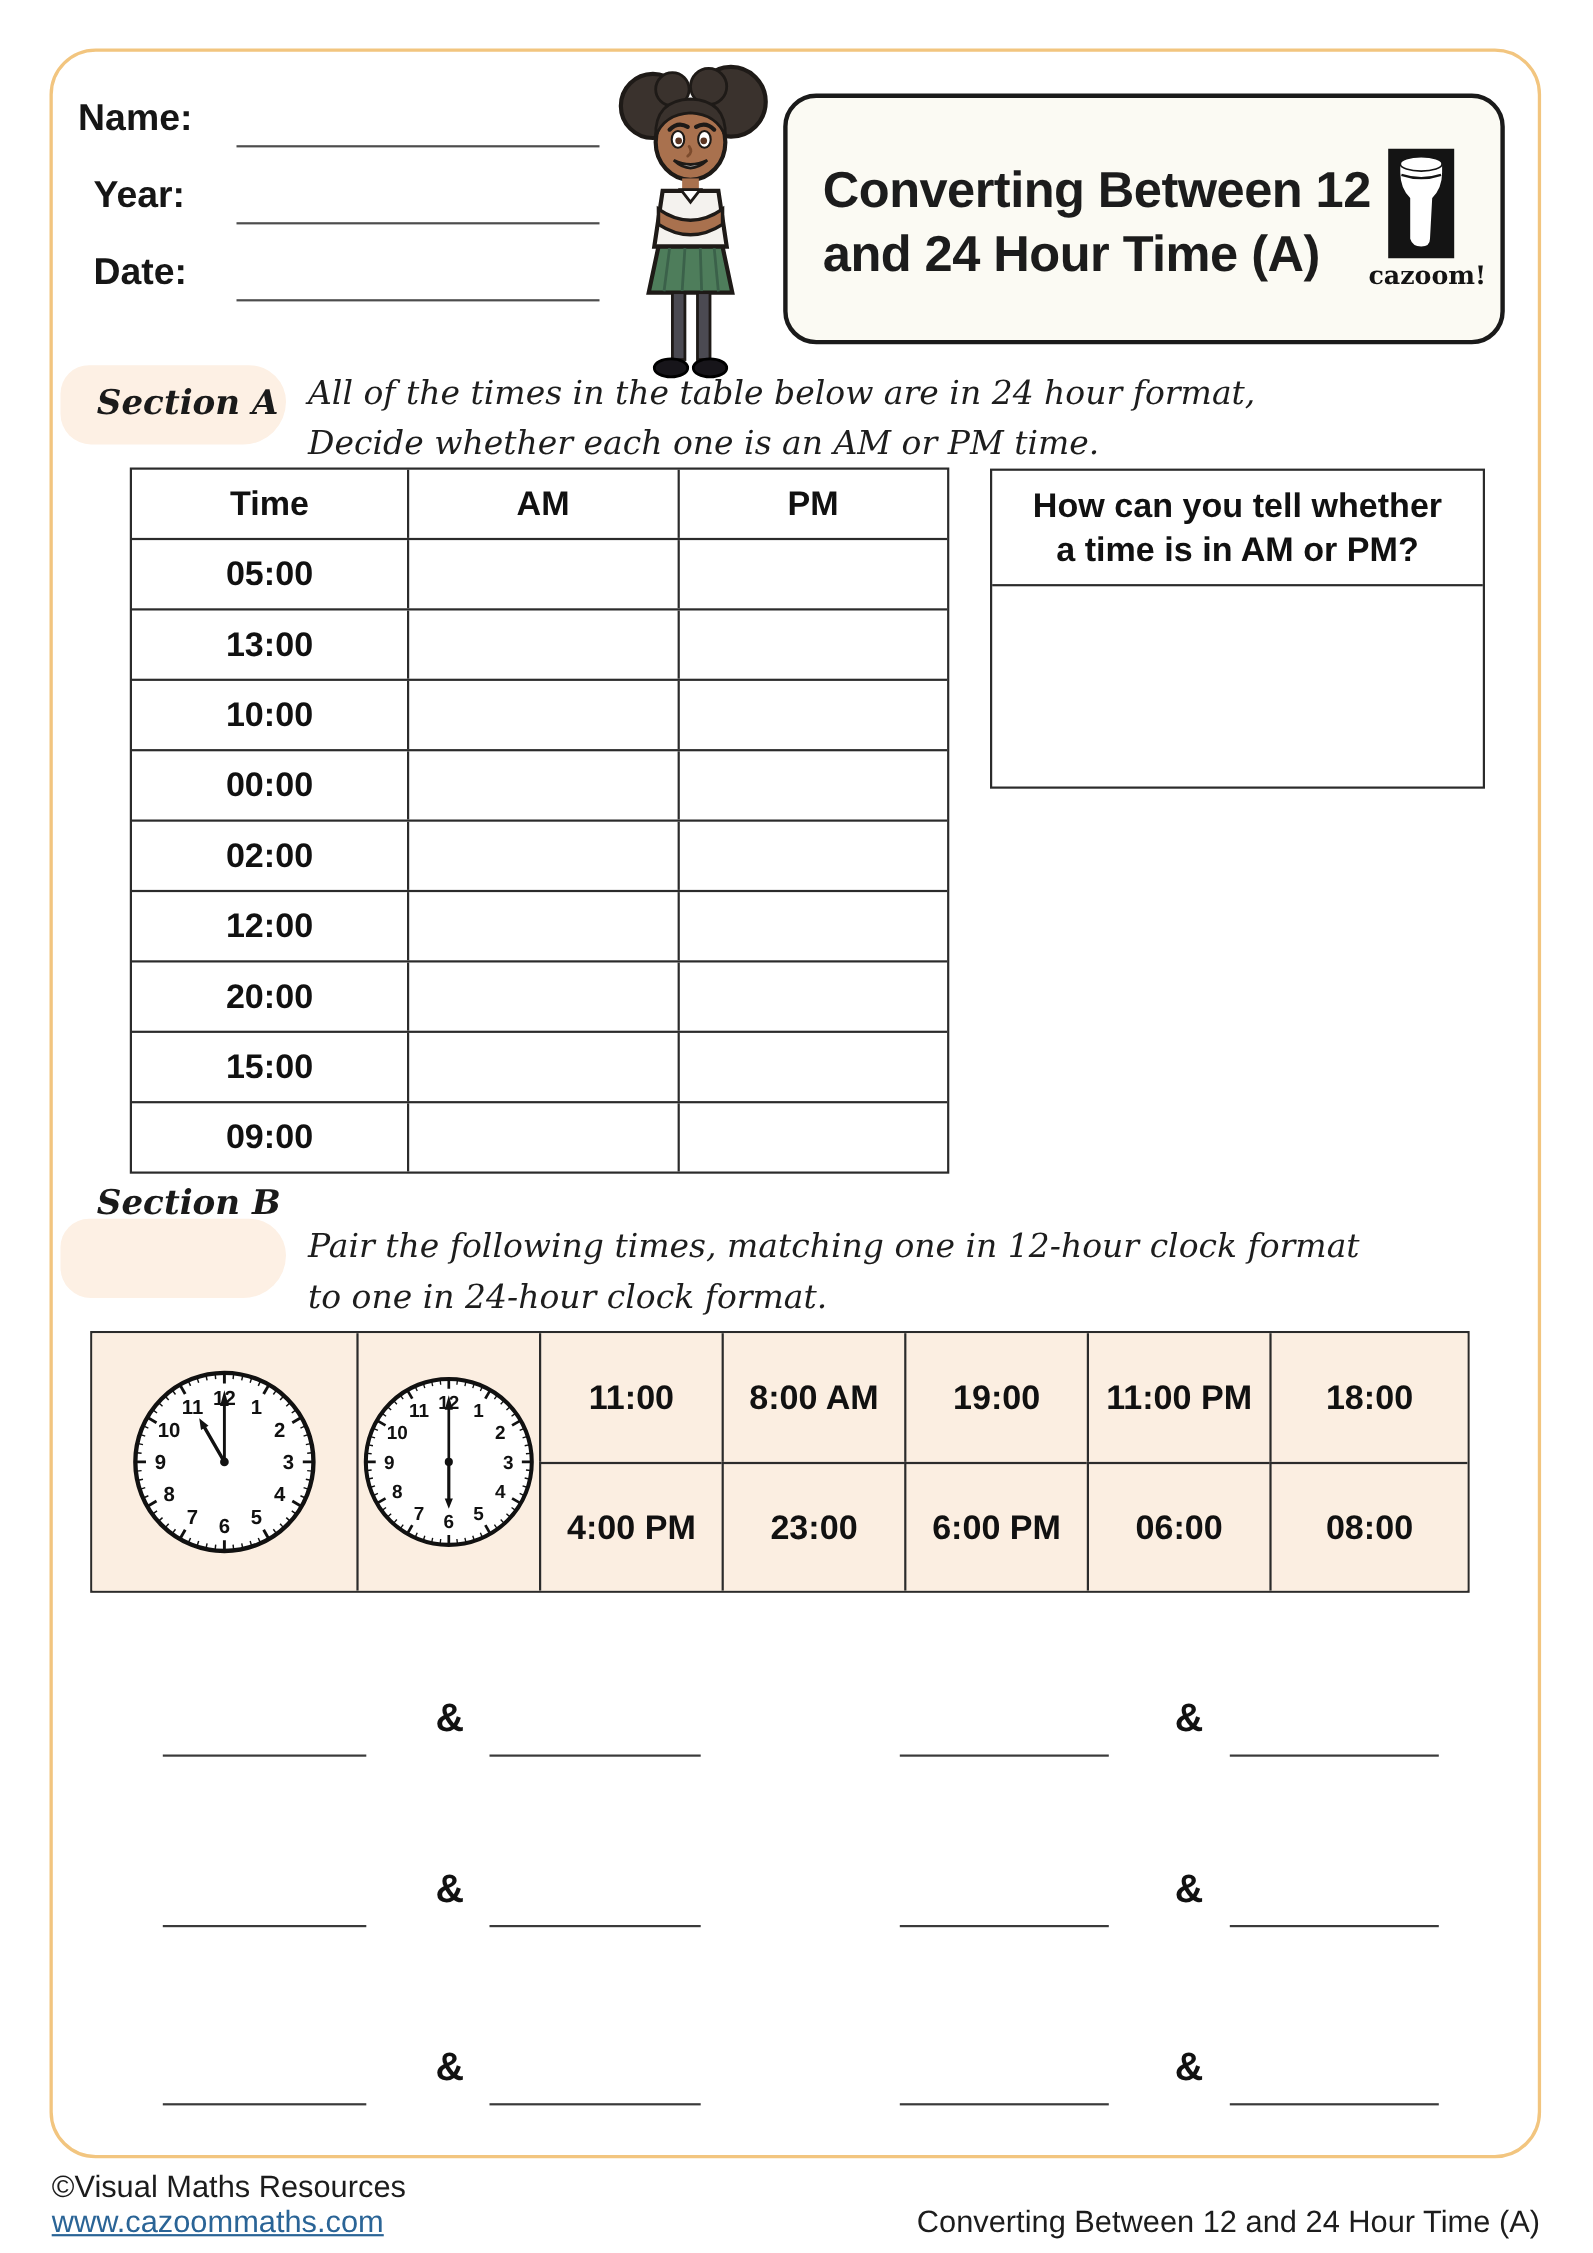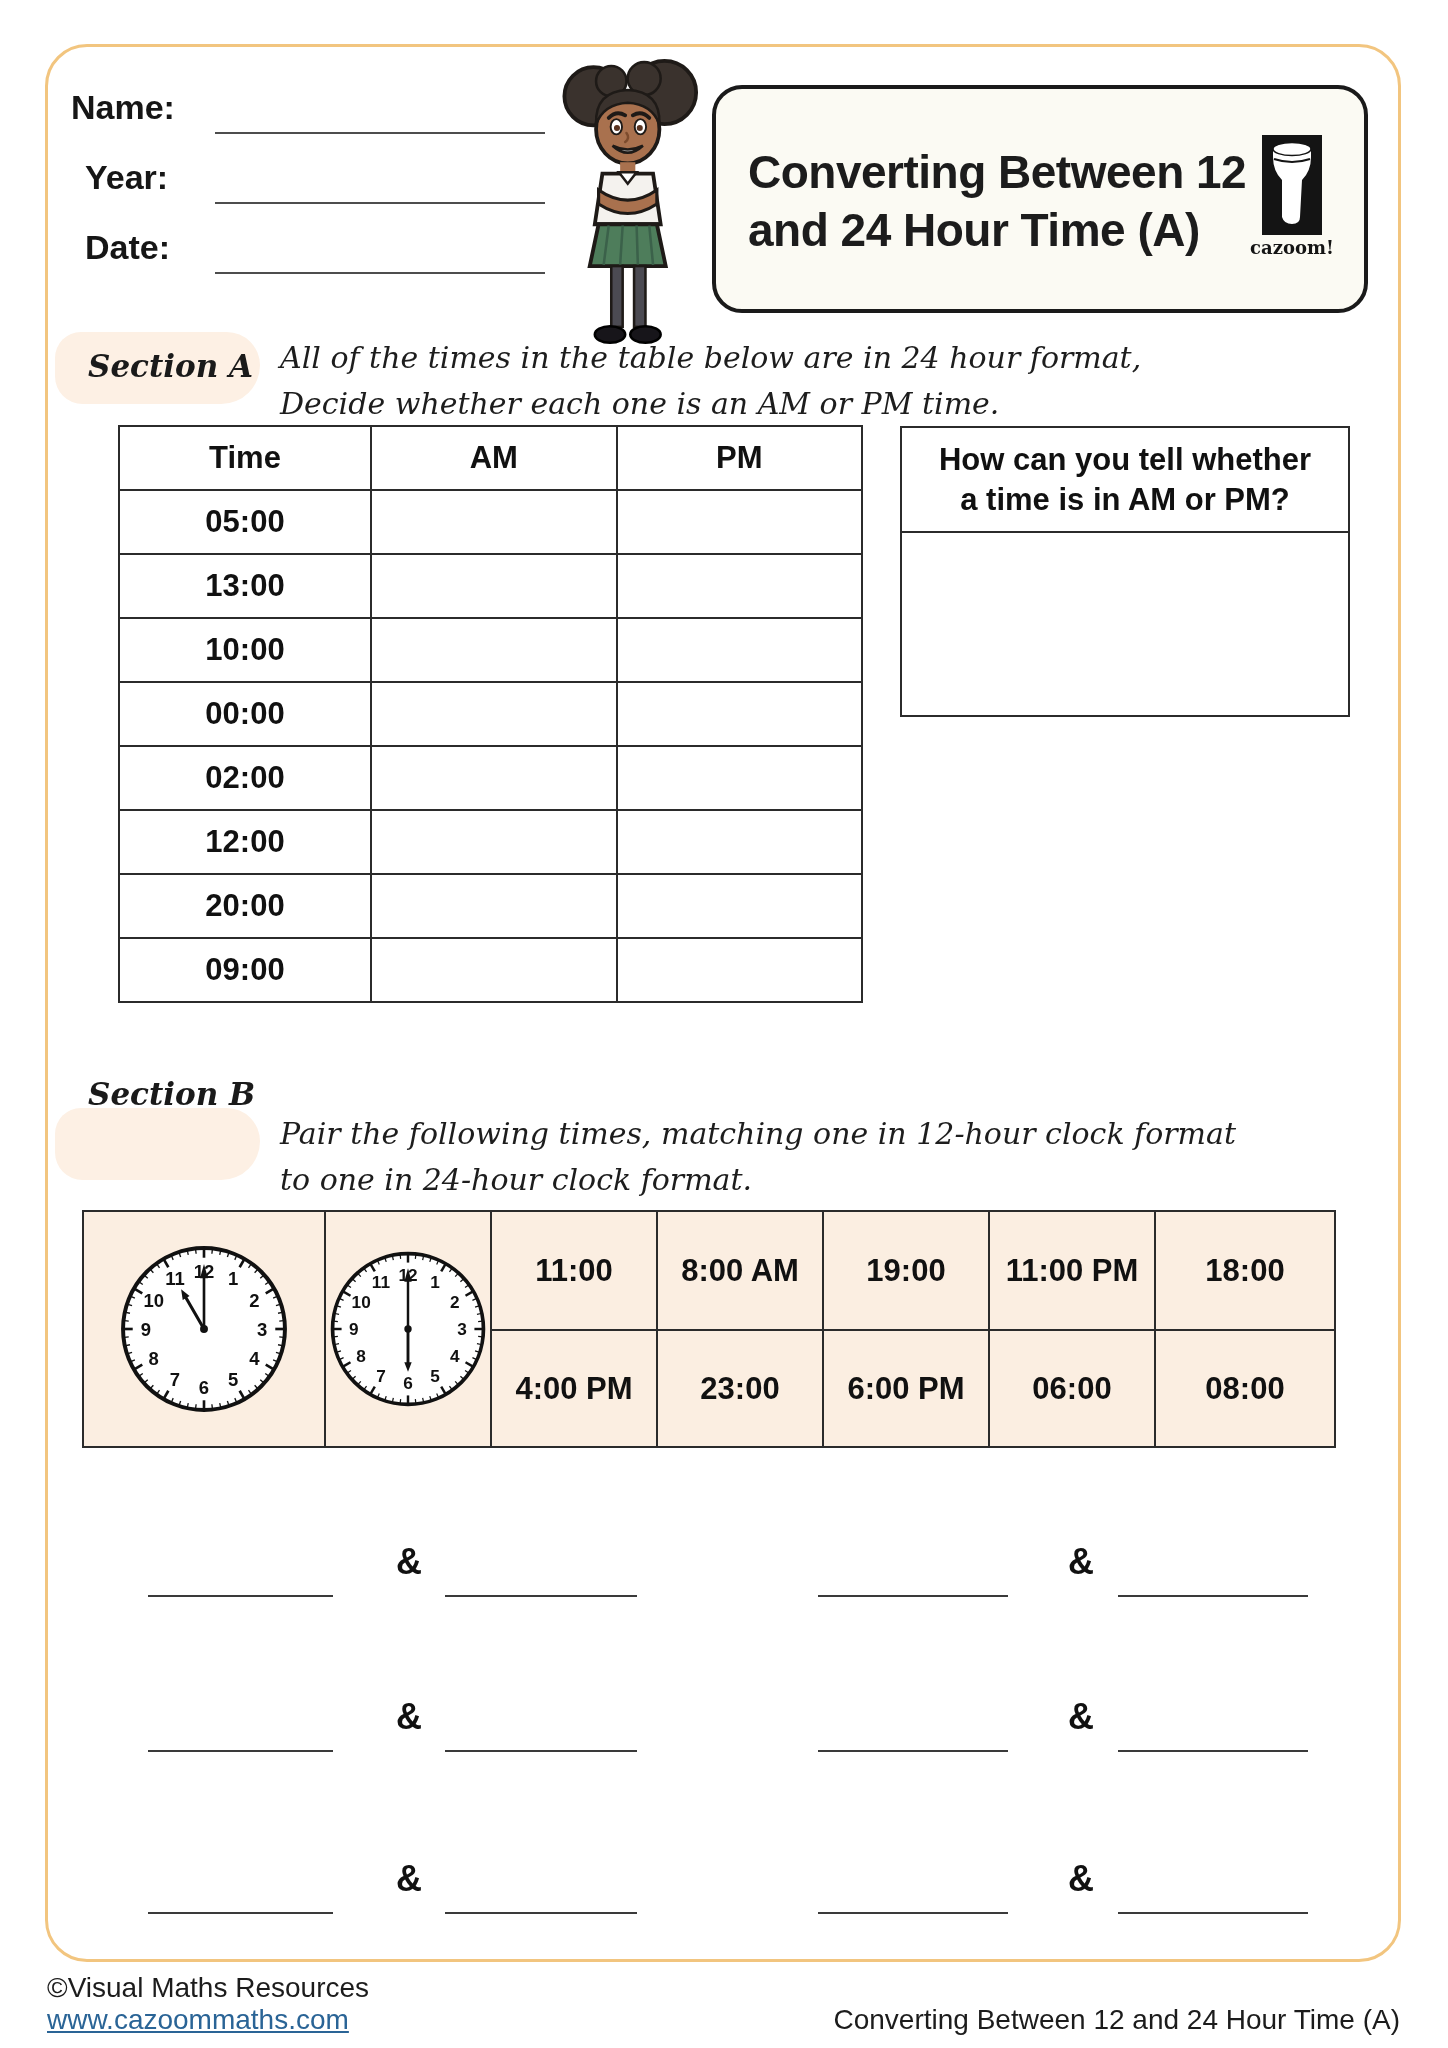--- a/index.html
+++ b/index.html
@@ -28,21 +28,21 @@
   .title-box{
     left:712px;top:85px;width:656px;height:228px;background:#fbfaf3;
     border:4px solid #1a1a1a;border-radius:30px;
   }
   .title-text{
     position:absolute;left:32px;top:54px;font-size:46px;line-height:58px;
     font-weight:bold;color:#1c1c1c;letter-spacing:-0.5px;
   }
   .logo{position:absolute;right:24px;top:46px;width:96px;text-align:center;}
   .logo svg{display:block;margin:0 auto;}
-  .logo-word{font-family:"DejaVu Serif",serif;font-weight:bold;font-size:18px;color:#141414;margin-top:2px;}
+  .logo-word{font-family:"DejaVu Serif",serif;font-weight:bold;font-size:23px;color:#141414;margin-top:2px;}
   
   .section-blob{
     background:var(--section-label-bg);border-radius:28px 36px 42px 30px;
   }
   .section-label{
     font-family:"DejaVu Serif",serif;font-style:italic;font-weight:bold;
     font-size:31px;color:#1a1a1a;
   }
   .instruction{
     font-family:"DejaVu Serif",serif;font-style:italic;font-size:30px;color:#1d1d1d;
@@ -192,20 +192,25 @@
       <div class="ta-cell"></div>
       <div class="ta-cell"></div>
     </div>
   <div class="ta-row">
       <div class="ta-cell">12:00</div>
       <div class="ta-cell"></div>
       <div class="ta-cell"></div>
     </div>
   <div class="ta-row">
       <div class="ta-cell">20:00</div>
+      <div class="ta-cell"></div>
+      <div class="ta-cell"></div>
+    </div>
+  <div class="ta-row">
+      <div class="ta-cell">15:00</div>
       <div class="ta-cell"></div>
       <div class="ta-cell"></div>
     </div>
   <div class="ta-row">
       <div class="ta-cell">09:00</div>
       <div class="ta-cell"></div>
       <div class="ta-cell"></div>
     </div>
 </div>
 

